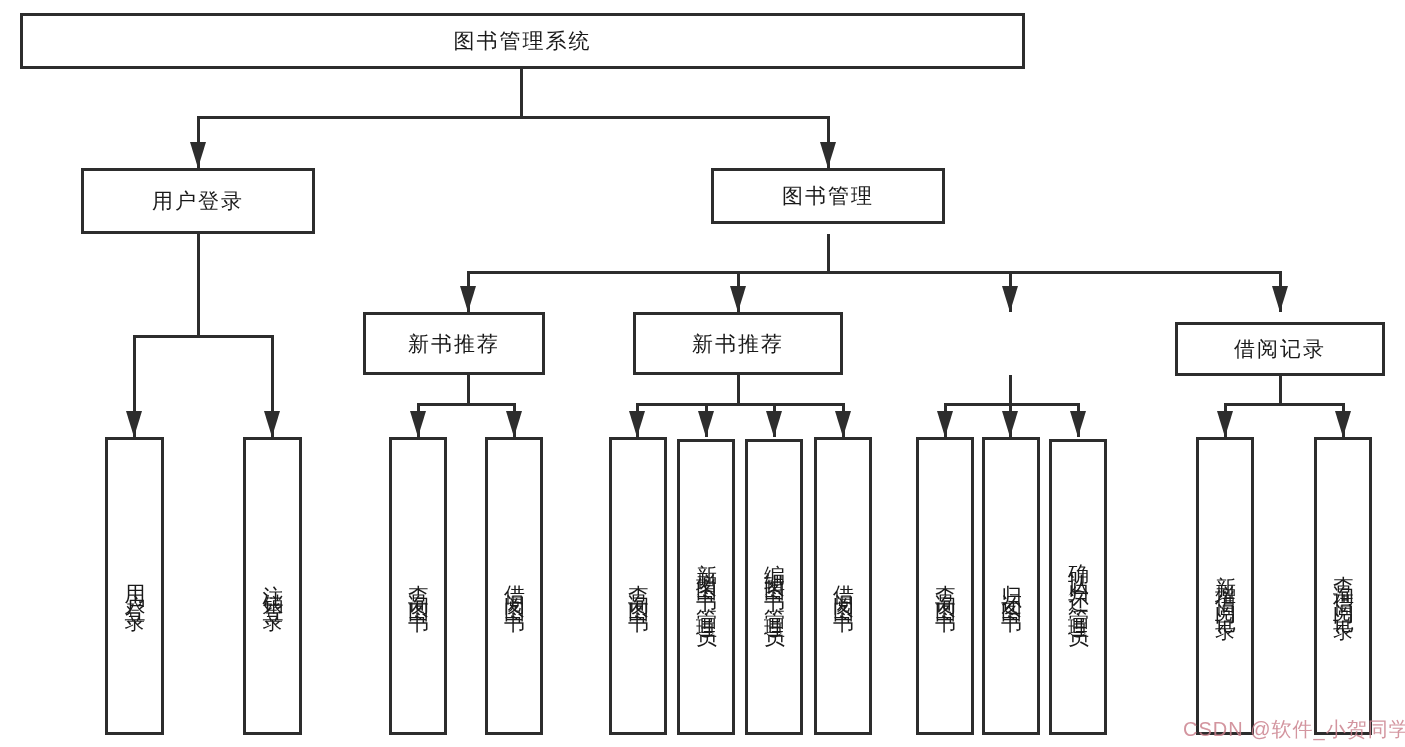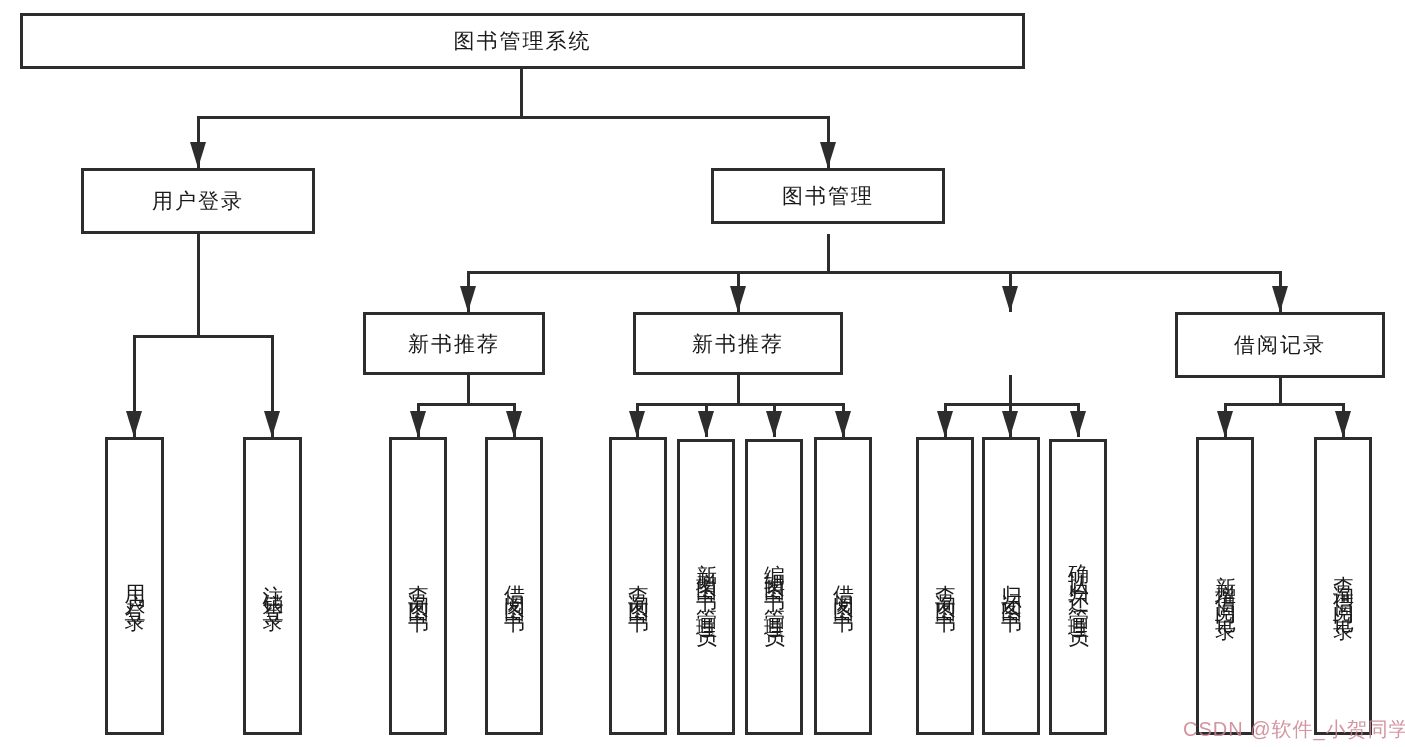--- a/index.html
+++ b/index.html
@@ -70,21 +70,21 @@
   <div class="arrow" style="left:730px;top:286px"></div>
   <div class="arrow" style="left:1002px;top:286px"></div>
   <div class="arrow" style="left:1272px;top:286px"></div>
 
   <div class="box h" style="left:363px;top:312px;width:182px;height:63px">
     <span>新书推荐</span>
   </div>
   <div class="box h" style="left:633px;top:312px;width:210px;height:63px">
     <span>新书推荐</span>
   </div>
-  <div class="box h" style="left:1175px;top:312px;width:210px;height:66px">
+  <div class="box h" style="left:1175px;top:322px;width:210px;height:54px">
     <span>借阅记录</span>
   </div>
 
   <div class="vline" style="left:467px;top:375px;height:31px"></div>
   <div class="hline" style="left:417px;top:403px;width:99px"></div>
   <div class="vline" style="left:417px;top:403px;height:34px"></div>
   <div class="vline" style="left:513px;top:403px;height:34px"></div>
   <div class="arrow" style="left:410px;top:411px"></div>
   <div class="arrow" style="left:506px;top:411px"></div>
 

